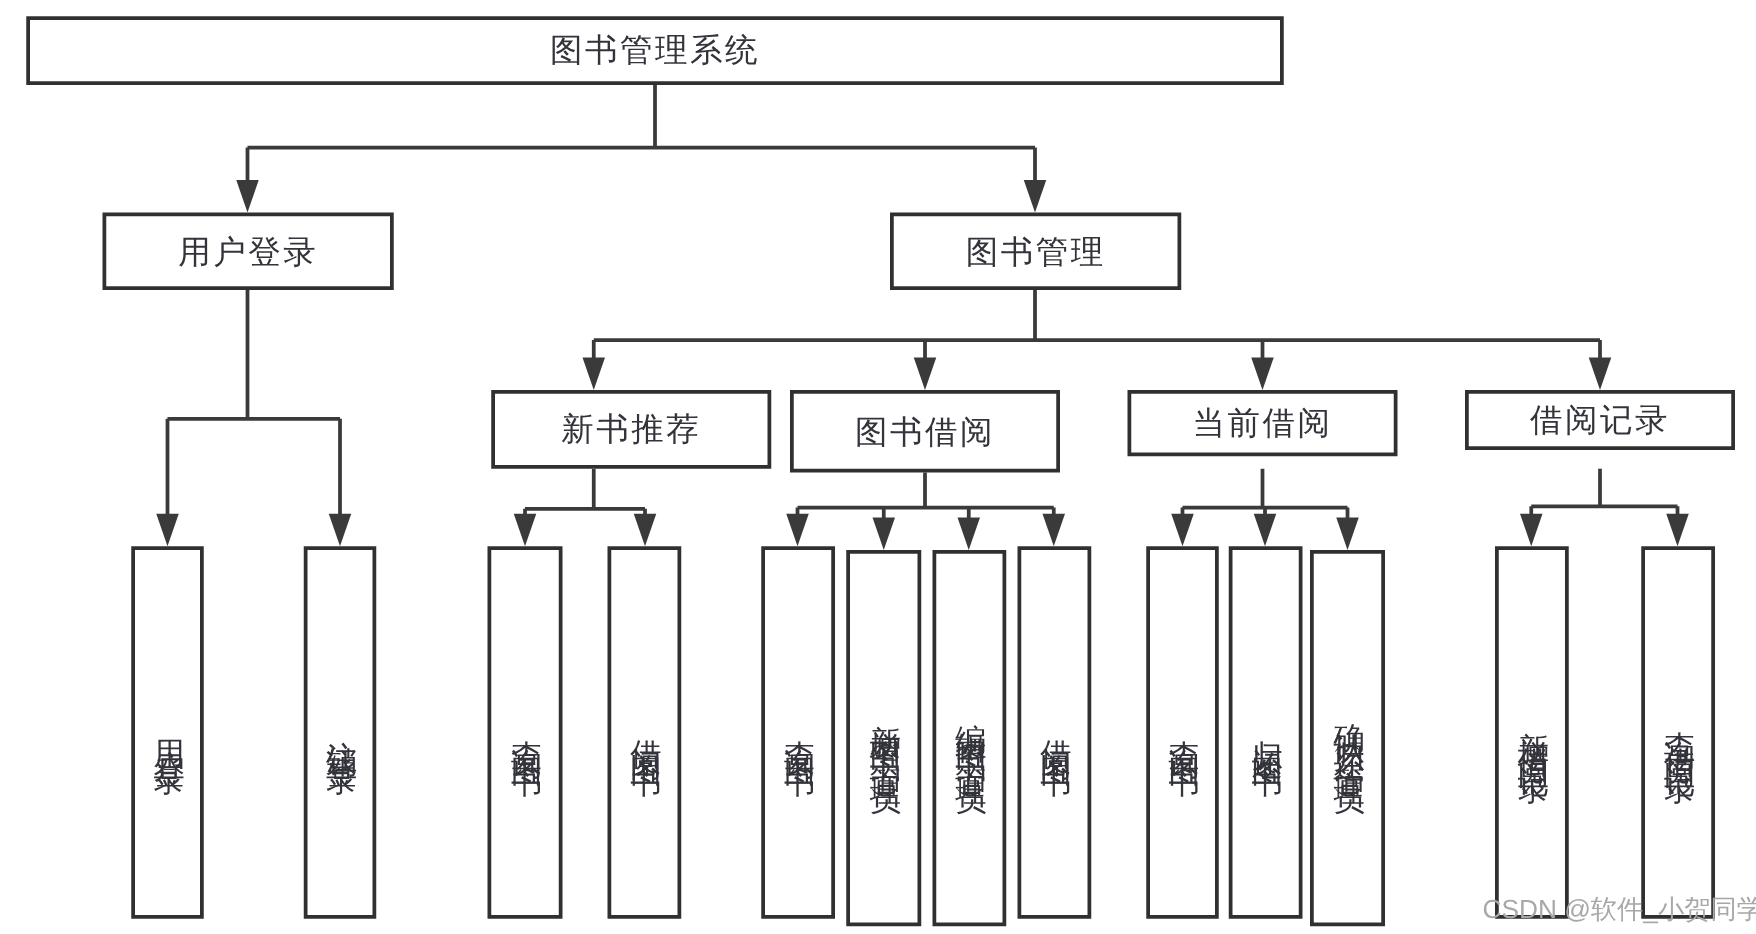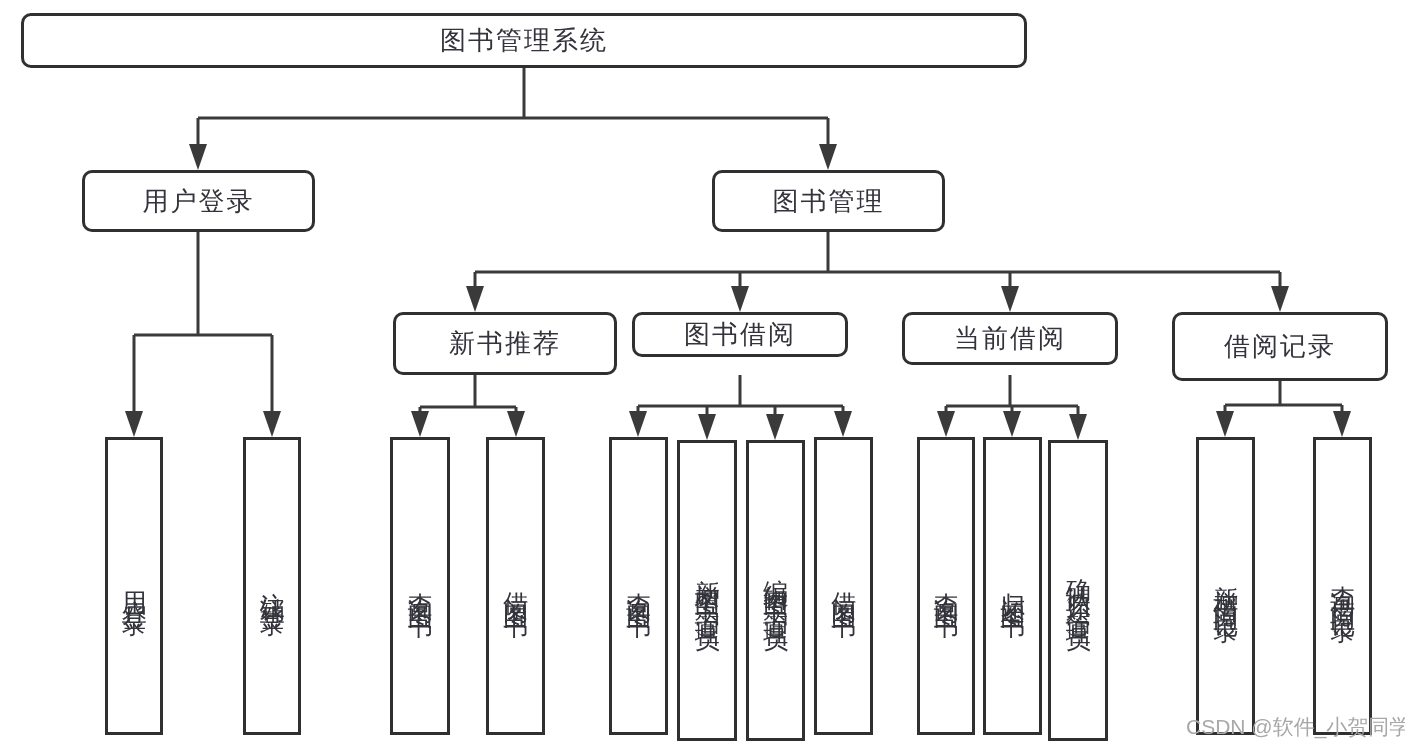--- a/index.html
+++ b/index.html
@@ -45,21 +45,20 @@
     color: var(--color-text);
     display: flex;
     align-items: center;
     justify-content: center;
     z-index: 2;
   }
   .hbox {
     font-size: 26px;
     letter-spacing: 2px;
     white-space: nowrap;
-    border-radius: 10px;
   }
   .vbox > span {
     writing-mode: vertical-rl;
     letter-spacing: 7px;
     font-size: 25px;
     line-height: 1.1;
   }
   .watermark {
     position: absolute;
     left: 1186px;
@@ -117,23 +116,23 @@
       <polygon points="1333,411 1351,411 1342,437"></polygon>
     </g>
   </svg>
 
   <div class="box hbox" style="left:21px; top:13px; width:1006px; height:55px;">图书管理系统</div>
 
   <div class="box hbox" style="left:82px; top:170px; width:233px; height:62px;">用户登录</div>
   <div class="box hbox" style="left:712px; top:170px; width:233px; height:62px;">图书管理</div>
 
   <div class="box hbox" style="left:363px; top:312px; width:224px; height:63px;margin-left:30px;">新书推荐</div>
-  <div class="box hbox" style="left:632px; top:312px; width:216px; height:45px;">图书借阅</div>
+  <div class="box hbox" style="left:632px; top:312px; width:216px; height:66px;">图书借阅</div>
   <div class="box hbox" style="left:902px; top:312px; width:216px; height:53px;">当前借阅</div>
-  <div class="box hbox" style="left:1172px; top:312px; width:216px; height:69px;">借阅记录</div>
+  <div class="box hbox" style="left:1172px; top:312px; width:216px; height:48px;">借阅记录</div>
 
   <div class="box vbox" style="left:105px; top:437px; width:58px; height:298px;">
     <span>用户登录</span>
   </div>
   <div class="box vbox" style="left:243px; top:437px; width:58px; height:298px;">
     <span>注销登录</span>
   </div>
 
   <div class="box vbox" style="left:390px; top:437px; width:60px; height:298px;">
     <span>查询图书</span>

